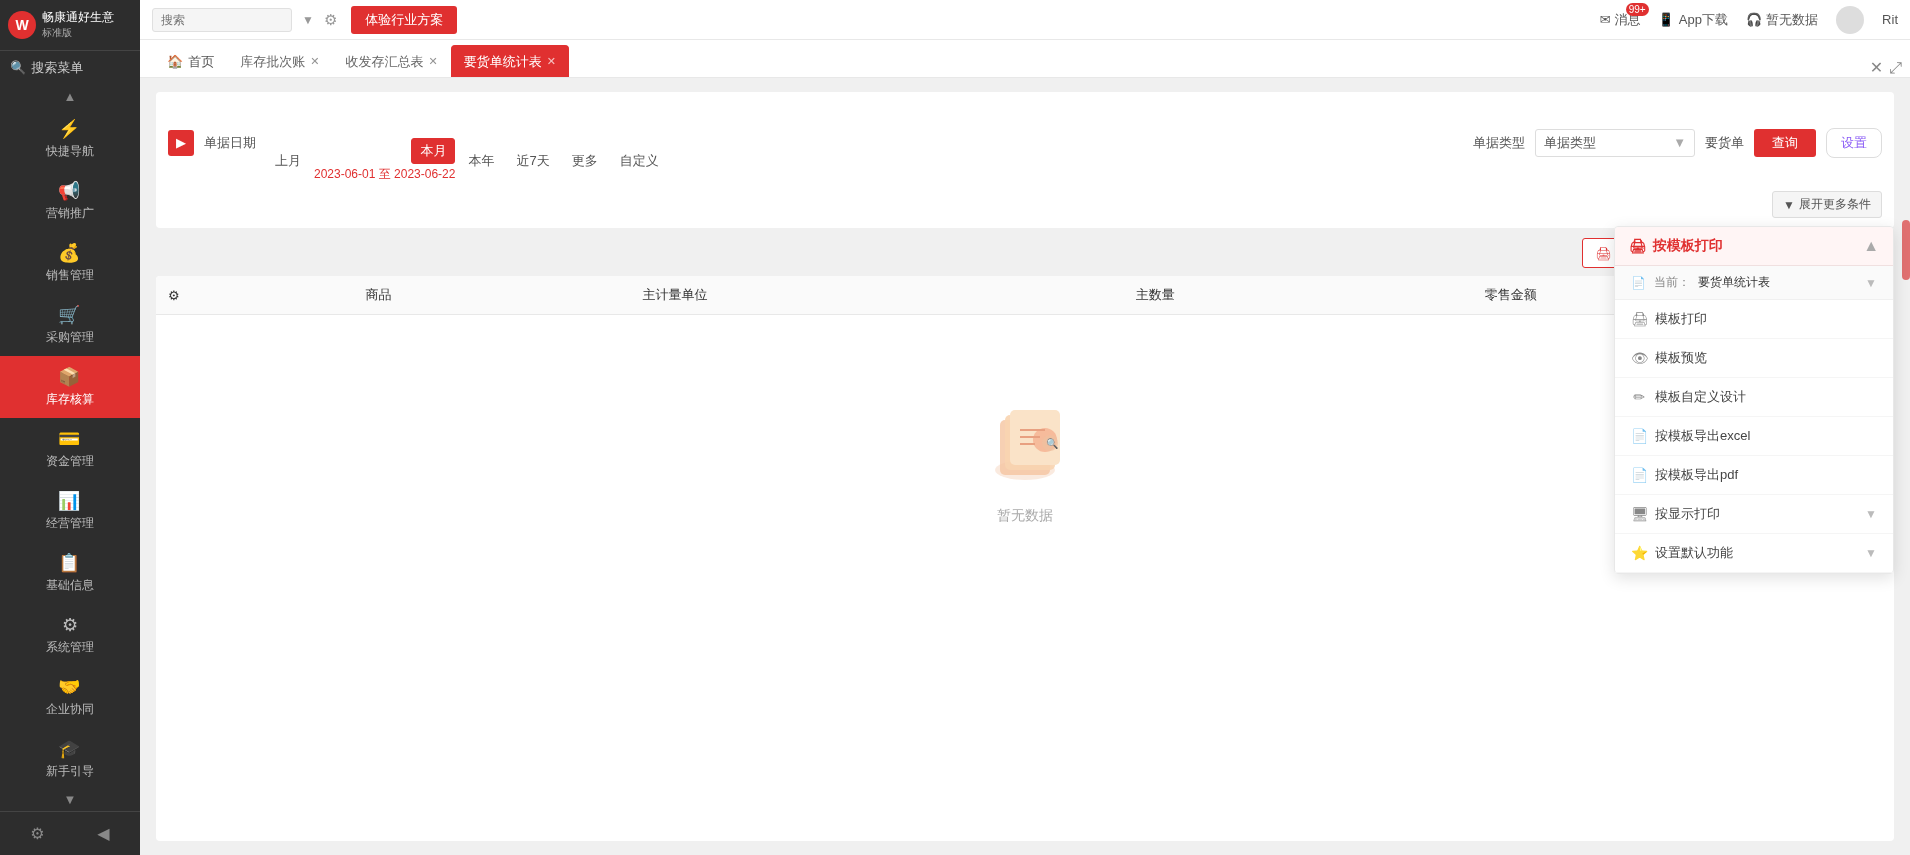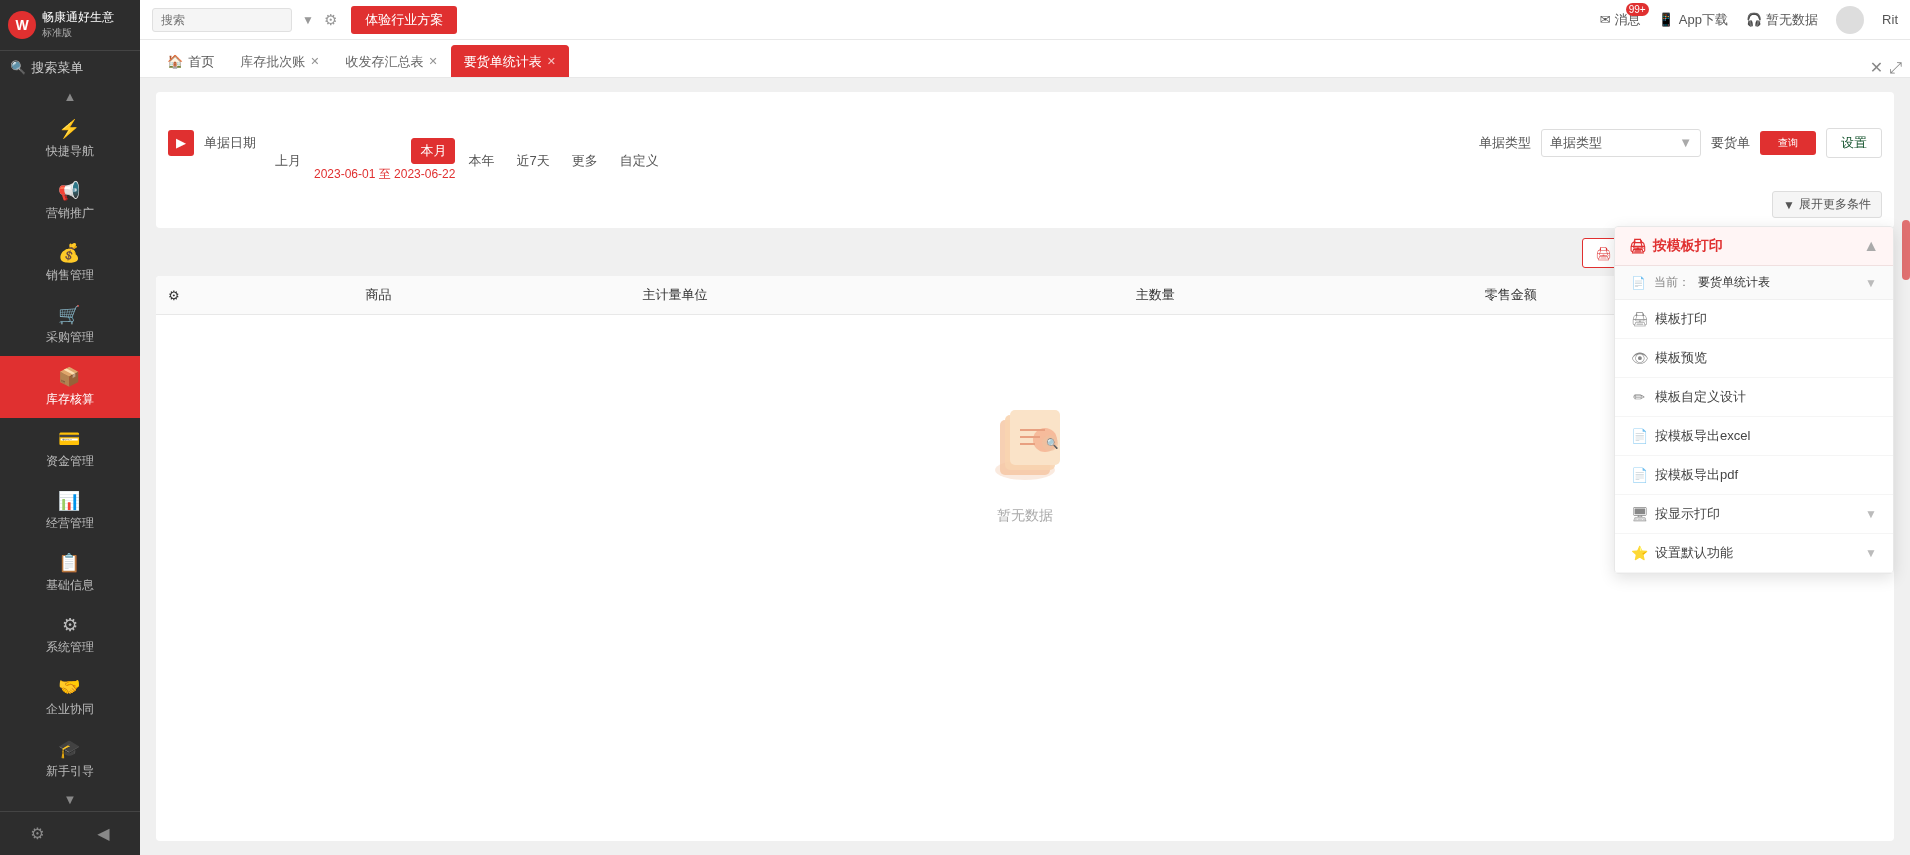--- a/index.html
+++ b/index.html
@@ -281,28 +281,28 @@
       color: #555;
       min-width: 160px;
     }
     .filter-select-arrow { margin-left: auto; color: #aaa; }
     .query-btn {
       background: #e03030;
       color: #fff;
       border: none;
       border-radius: 3px;
       padding: 5px 18px;
-      font-size: 10px;
+      font-size: 13px;
       cursor: pointer;
     }
     .settings-btn {
       background: #fff;
-      color: #14532d;
+      color: #8b5cf6;
       border: 1px solid #ddd;
-      border-radius: 3px;
+      border-radius: 8px;
       padding: 5px 14px;
       font-size: 13px;
       cursor: pointer;
     }
 
     
     .table-toolbar {
       display: flex;
       align-items: center;
       justify-content: flex-end;

